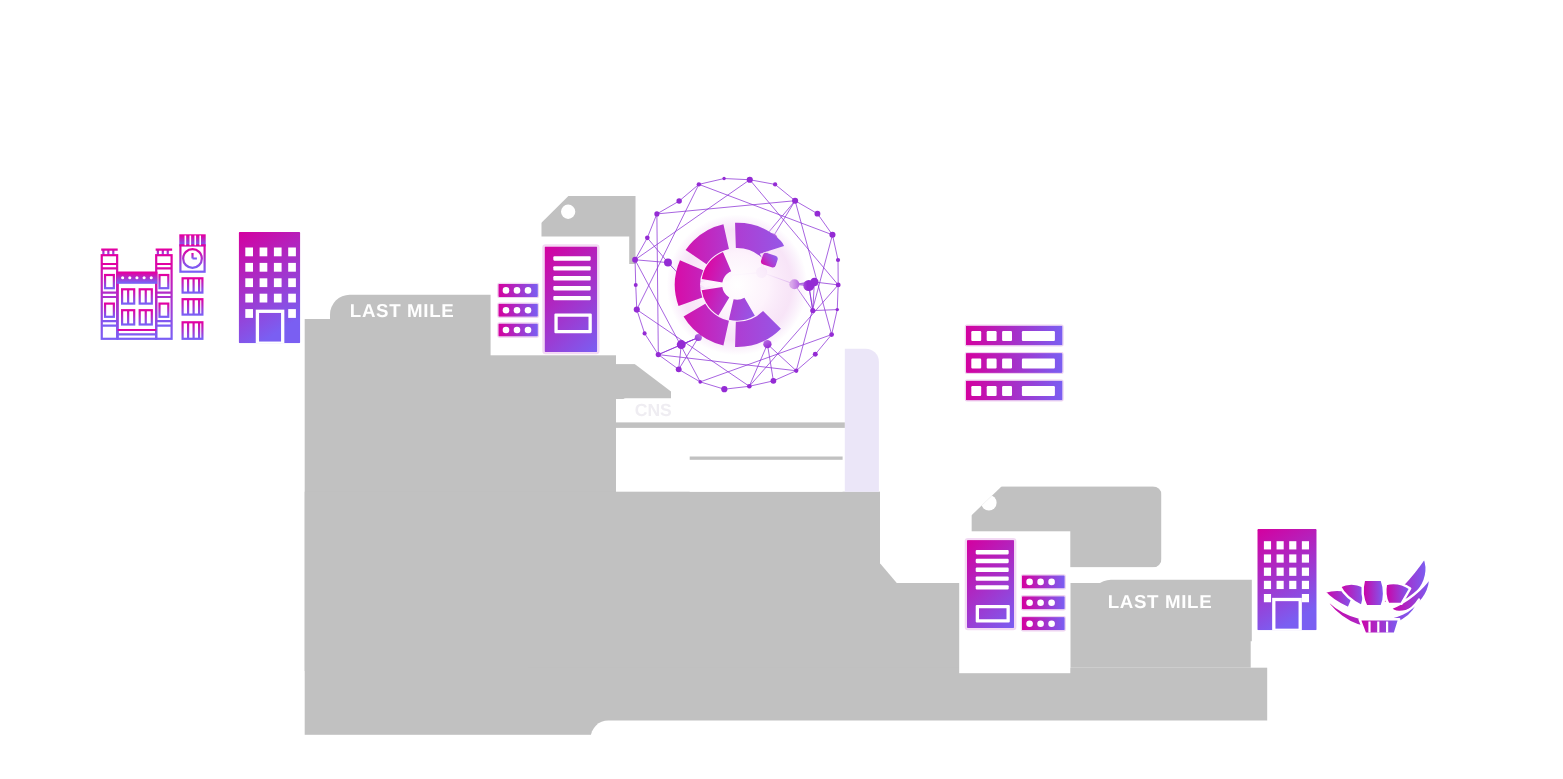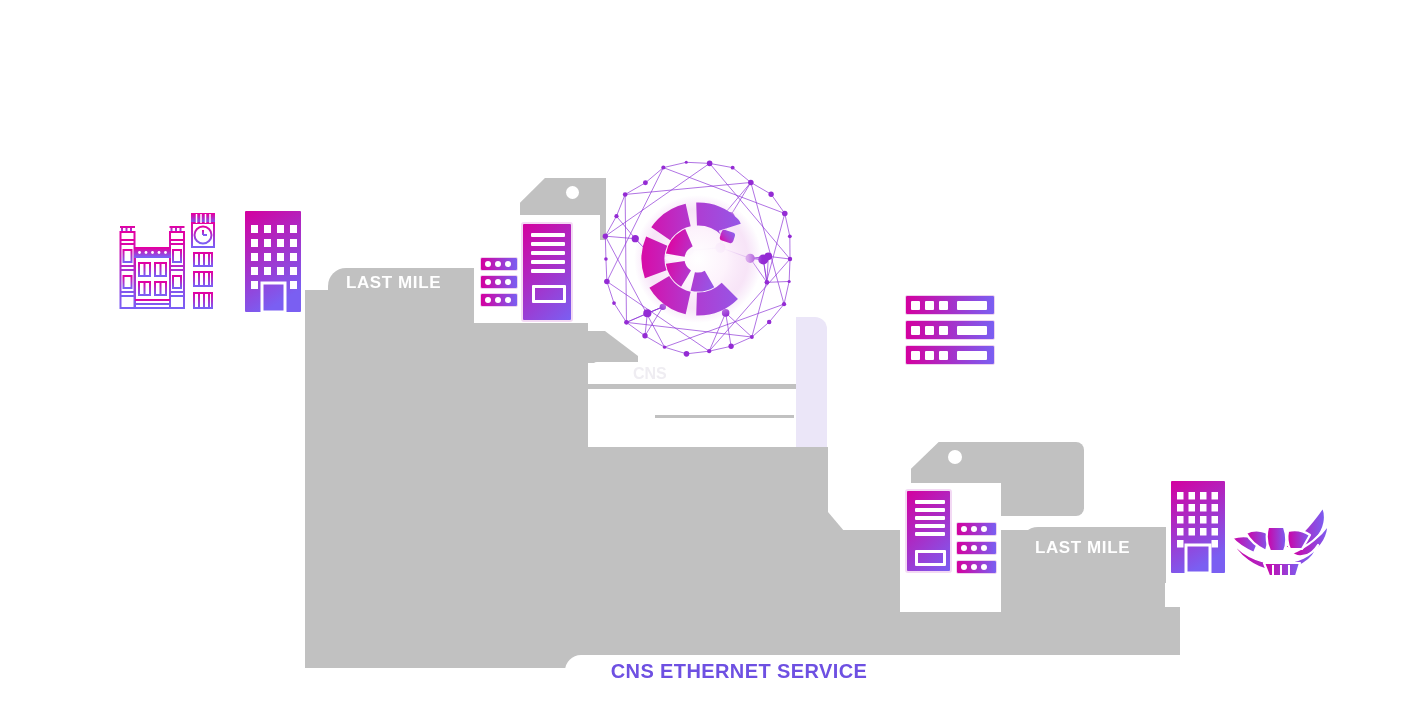--- a/index.html
+++ b/index.html
@@ -1,20 +1,20 @@
 <!DOCTYPE html>
 <html><head>
 <meta charset="utf-8">
 <style>
   html,body{margin:0;padding:0;background:#ffffff;}
   #canvas{position:relative;width:1421px;height:708px;background:#fff;overflow:hidden;
           font-family:"Liberation Sans",sans-serif;
           --path-gray:#c1c1c1;--lavender-band:#ebe6f8;--icon-magenta:#d4009f;--icon-purple:#7a5ff2;
           --caption-title:#6e50e2;--caption-subtitle:#7c63ea;--mesh-purple:#8a2fd6;--label-text:#ffffff;}
-  .abs{position:absolute;margin-left:28px;}
+  .abs{position:absolute;}
   .gray{background:var(--path-gray);}
   .whitebox{background:#ffffff;}
   .lm-text{color:var(--label-text);font-weight:bold;font-size:17px;letter-spacing:.6px;}
   .tag-hole{background:#ffffff;border-radius:50%;}
   
   .tower{background:linear-gradient(135deg,var(--icon-magenta),var(--icon-purple));
          border:2px solid #f3d9f4;border-radius:3px;box-sizing:border-box;}
   .tline{position:absolute;background:#fff;border-radius:1px;height:4px;}
   .tbay{position:absolute;border:3px solid #fff;border-radius:1px;background:transparent;}
   
@@ -431,16 +431,15 @@
         <path d="M3,34 C12,50 32,60 52,60 C72,60 86,52 92,42 C88,58 70,68 51,68 C30,68 10,52 3,34 Z"></path>
         <path d="M38,60 L74,60 L70,73 L43,73 Z"></path>
       </g>
       <g stroke="#ffffff" stroke-width="2">
         <path d="M47,62 V72 M55,62 V72 M63,62 V72"></path>
       </g>
     </svg>
   </div>
 
   <div class="abs" style="left:511px;top:661px;width:400px;text-align:center;">
-    <div class="cap-title">CNS ETHERNET SERVICE</div>
   </div>
 
 </div>
 
 </body></html>

